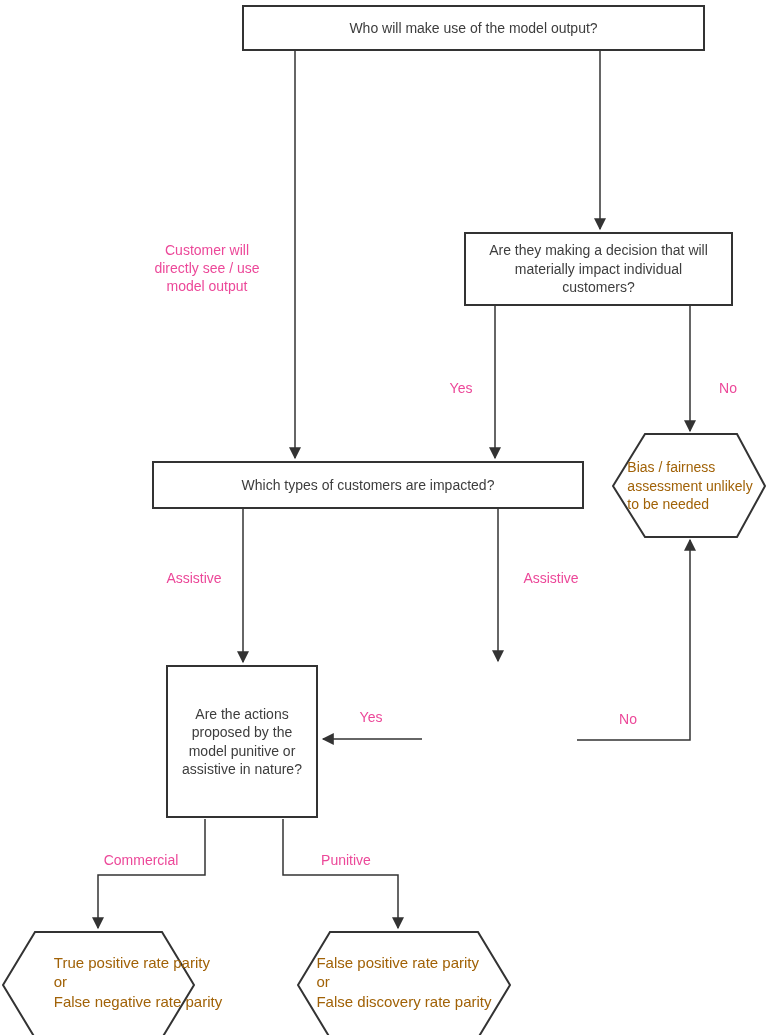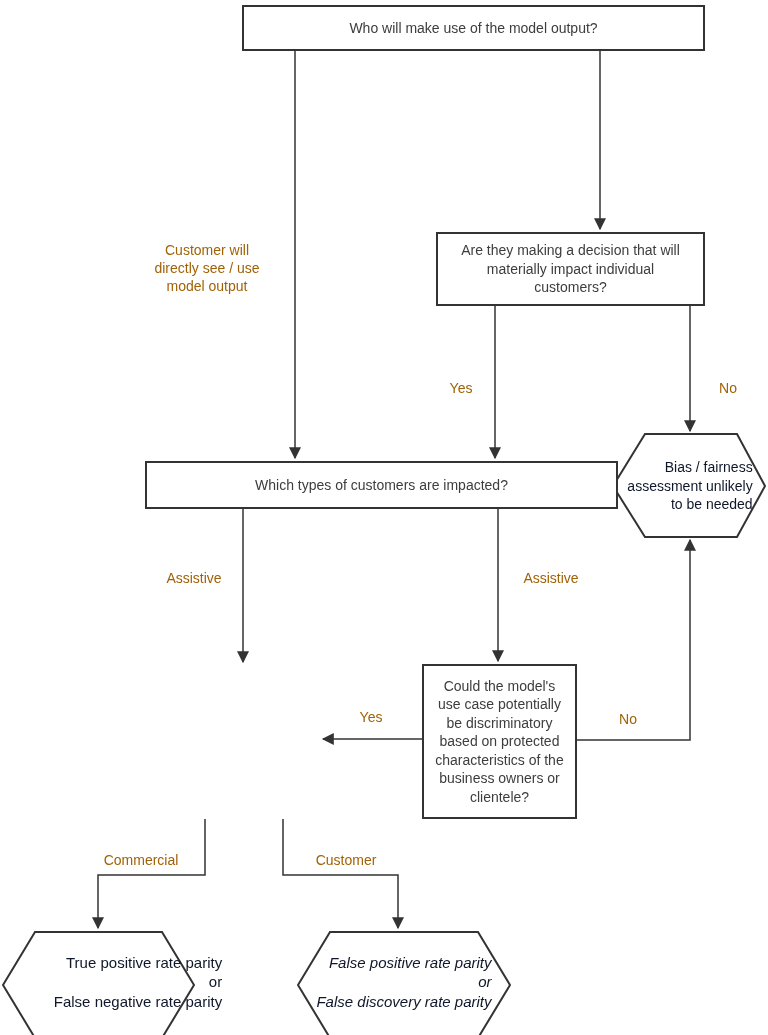--- a/index.html
+++ b/index.html
@@ -36,38 +36,38 @@
     font-size: 14px;
     line-height: 1.32;
     white-space: pre-line;
     color: #3d3d3d;
   }
   .hex-label {
     position: absolute;
     display: flex;
     align-items: center;
     justify-content: center;
-    text-align: right;
+    text-align: left;
     font-size: 14px;
     line-height: 1.32;
     white-space: pre-line;
-    color: #0f172a;
+    color: #a16207;
   }
   .hex-label.big {
     font-size: 15px;
     line-height: 1.3;
   }
   .edge-label {
     position: absolute;
     transform: translateX(-50%);
     font-size: 14px;
     line-height: 1.3;
     text-align: center;
     white-space: pre-line;
-    color: #a16207;
+    color: #ec4899;
   }
 </style>
 </head>
 <body>
 
 <div class="canvas">
 
   <svg class="connectors" viewBox="0 0 768 1035" xmlns="http://www.w3.org/2000/svg">
     <defs>
       <marker id="ah" viewBox="0 0 10 10" refX="9" refY="5" markerWidth="11" markerHeight="8" orient="auto-start-reverse">
@@ -86,44 +86,41 @@
     <path d="M243,509 L243,662" fill="none" stroke="#333333" stroke-width="1.5" marker-end="url(#ah)"></path>
     <path d="M498,509 L498,661" fill="none" stroke="#333333" stroke-width="1.5" marker-end="url(#ah)"></path>
     <path d="M422,739 L323,739" fill="none" stroke="#333333" stroke-width="1.5" marker-end="url(#ah)"></path>
     <path d="M577,740 L690,740 L690,540" fill="none" stroke="#333333" stroke-width="1.5" marker-end="url(#ah)"></path>
     <path d="M205,819 L205,875 L98,875 L98,928" fill="none" stroke="#333333" stroke-width="1.5" marker-end="url(#ah)"></path>
     <path d="M283,819 L283,875 L398,875 L398,928" fill="none" stroke="#333333" stroke-width="1.5" marker-end="url(#ah)"></path>
   </svg>
 
   <div class="node" style="left:242px; top:5px; width:463px; height:46px;">Who will make use of the model output?</div>
 
-  <div class="node" style="left:436px; top:232px; width:269px; height:74px;">Are they making a decision that will
+  <div class="node" style="left:464px; top:232px; width:269px; height:74px;">Are they making a decision that will
 materially impact individual
 customers?</div>
 
-  <div class="node" style="left:145px; top:461px; width:473px; height:48px;">Which types of customers are impacted?</div>
+  <div class="node" style="left:152px; top:461px; width:432px; height:48px;">Which types of customers are impacted?</div>
 
+  <div class="node" style="left:166px; top:665px; width:152px; height:153px;">Are the actions
+proposed by the
+model punitive or
+assistive in nature?</div>
 
-  <div class="node" style="left:422px; top:664px; width:155px; height:155px;">Could the model's
-use case potentially
-be discriminatory
-based on protected
-characteristics of the
-business owners or
-clientele?</div>
 
   <div class="hex-label" style="left:618px; top:438px; width:144px; height:96px;">Bias / fairness
 assessment unlikely
 to be needed</div>
 
   <div class="hex-label big" style="left:8px; top:934px; width:180px; height:96px;margin-left:40px;">True positive rate parity
 or
 False negative rate parity</div>
 
-  <div class="hex-label big" style="left:300px; top:934px; width:208px; height:96px;font-style:italic;">False positive rate parity
+  <div class="hex-label big" style="left:300px; top:934px; width:208px; height:96px;">False positive rate parity
 or
 False discovery rate parity</div>
 
   <div class="edge-label" style="left:207px; top:241px;">Customer will
 directly see / use
 model output</div>
 
   <div class="edge-label" style="left:461px; top:379px;">Yes</div>
 
   <div class="edge-label" style="left:728px; top:379px;">No</div>
@@ -131,15 +128,15 @@
   <div class="edge-label" style="left:194px; top:569px;">Assistive</div>
 
   <div class="edge-label" style="left:551px; top:569px;">Assistive</div>
 
   <div class="edge-label" style="left:371px; top:708px;">Yes</div>
 
   <div class="edge-label" style="left:628px; top:710px;">No</div>
 
   <div class="edge-label" style="left:141px; top:851px;">Commercial</div>
 
-  <div class="edge-label" style="left:346px; top:851px;">Customer</div>
+  <div class="edge-label" style="left:346px; top:851px;">Punitive</div>
 
 </div>
 
 </body></html>

